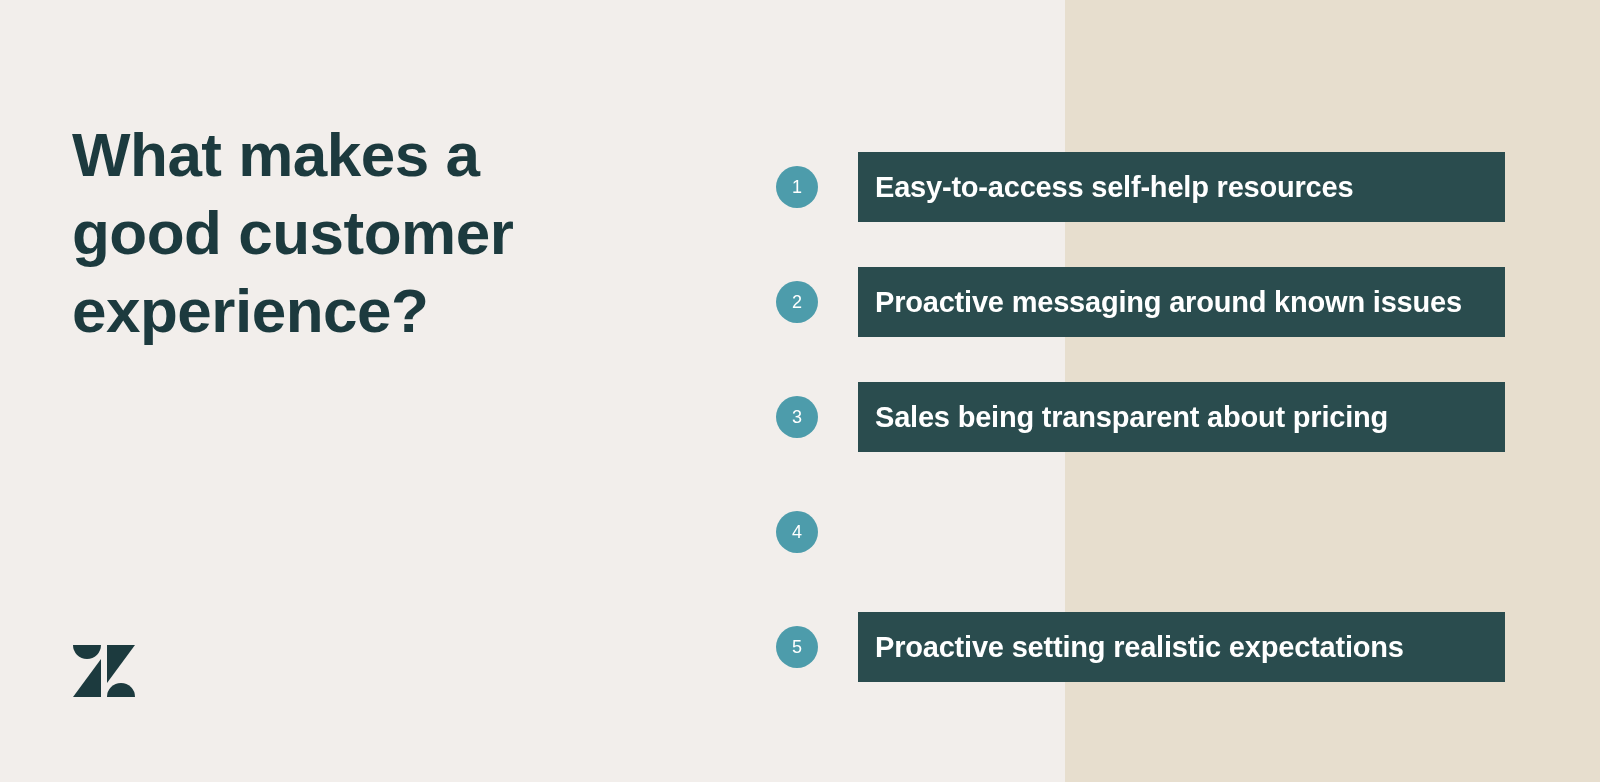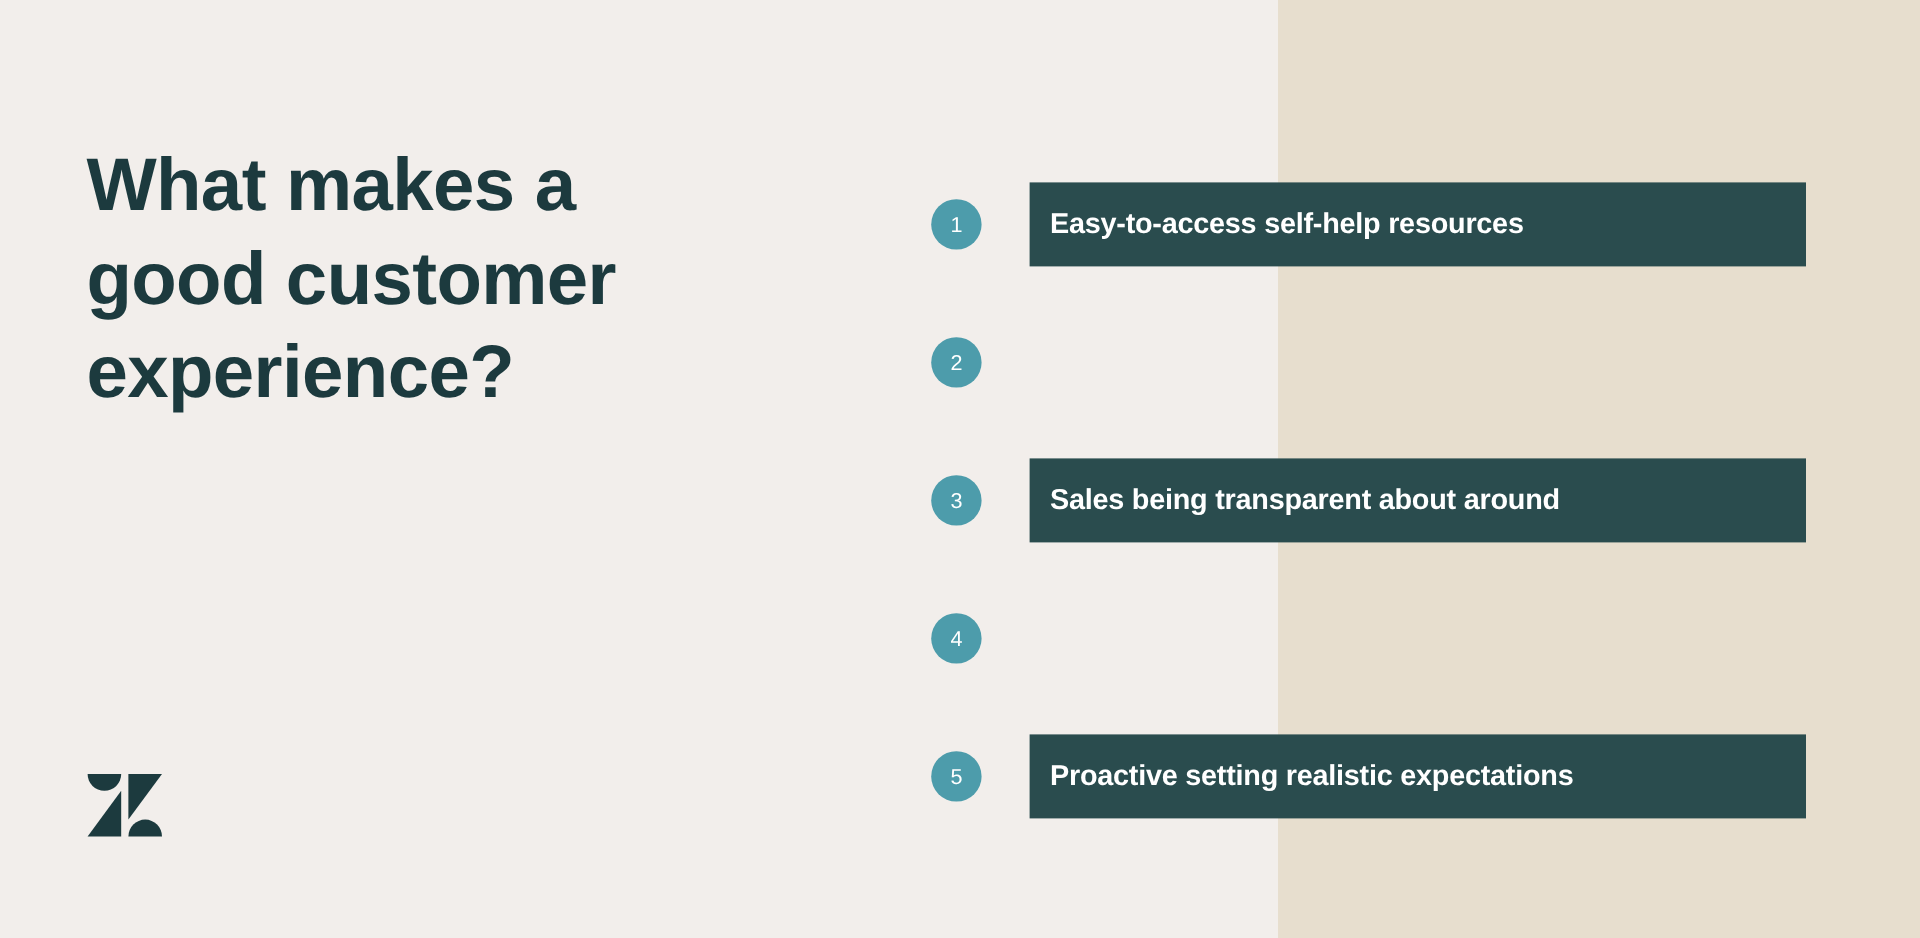--- a/index.html
+++ b/index.html
@@ -98,21 +98,21 @@
     left: 82px;
     top: 0;
     width: 647px;
     height: 70px;
     background: #2A4C4E;
     display: flex;
     align-items: center;
   }
   .bar-label {
     color: #FFFFFF;
-    font-size: 24px;
+    font-size: 29px;
     font-weight: bold;
     letter-spacing: -0.2px;
     padding-left: 17px;
     white-space: nowrap;
   }
 </style>
 </head>
 <body>
 
 <div id="slide">
@@ -139,26 +139,29 @@
 
     <div class="list-item" style="top:152px">
       <div class="badge">1</div>
       <div class="bar">
         <span class="bar-label">Easy-to-access self-help resources</span>
       </div>
     </div>
 
     <div class="list-item" style="top:267px">
       <div class="badge">2</div>
+      <div class="bar">
+        <span class="bar-label">Proactive messaging around known issues</span>
+      </div>
     </div>
 
     <div class="list-item" style="top:382px">
       <div class="badge">3</div>
       <div class="bar">
-        <span class="bar-label">Sales being transparent about around</span>
+        <span class="bar-label">Sales being transparent about pricing</span>
       </div>
     </div>
 
     <div class="list-item" style="top:497px">
       <div class="badge">4</div>
     </div>
 
     <div class="list-item" style="top:612px">
       <div class="badge">5</div>
       <div class="bar">

